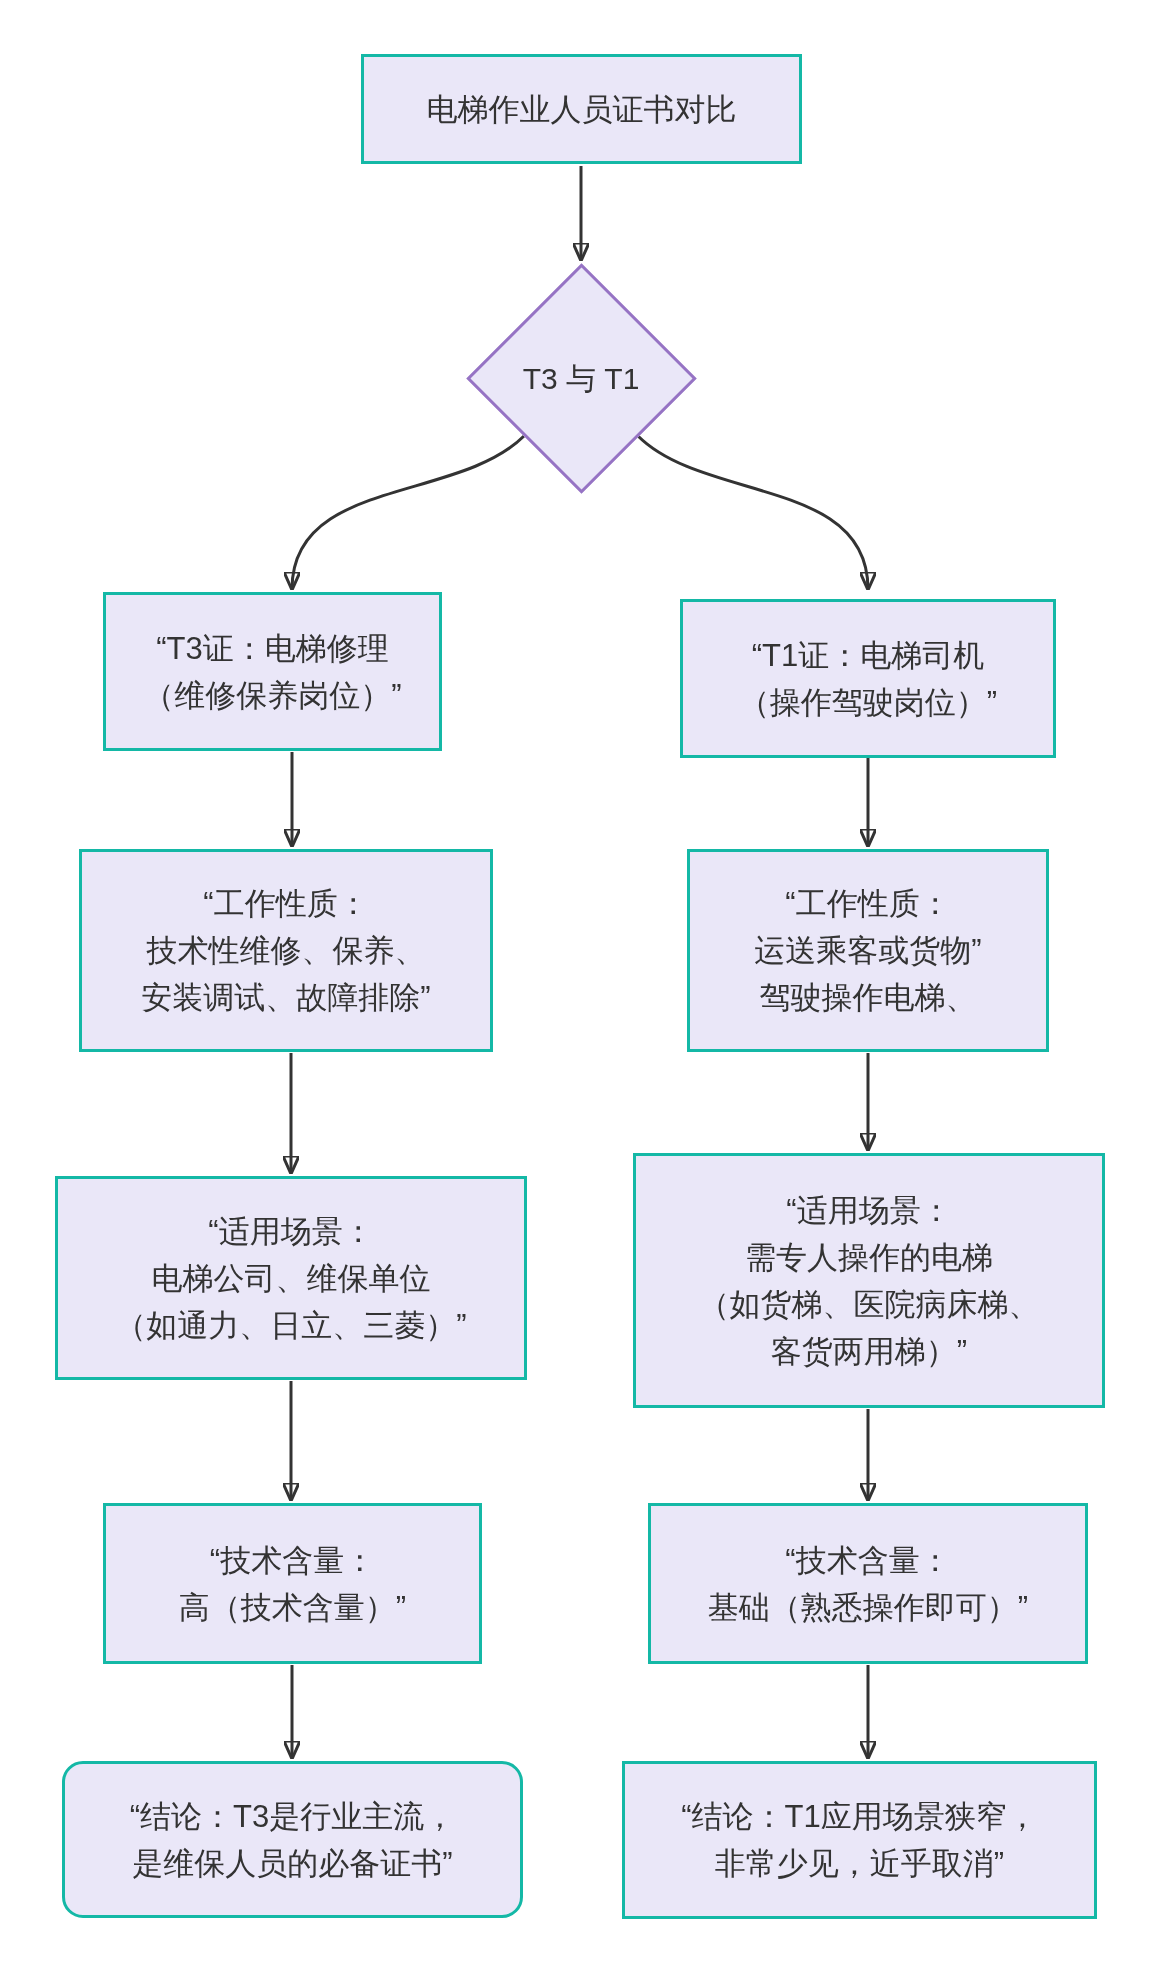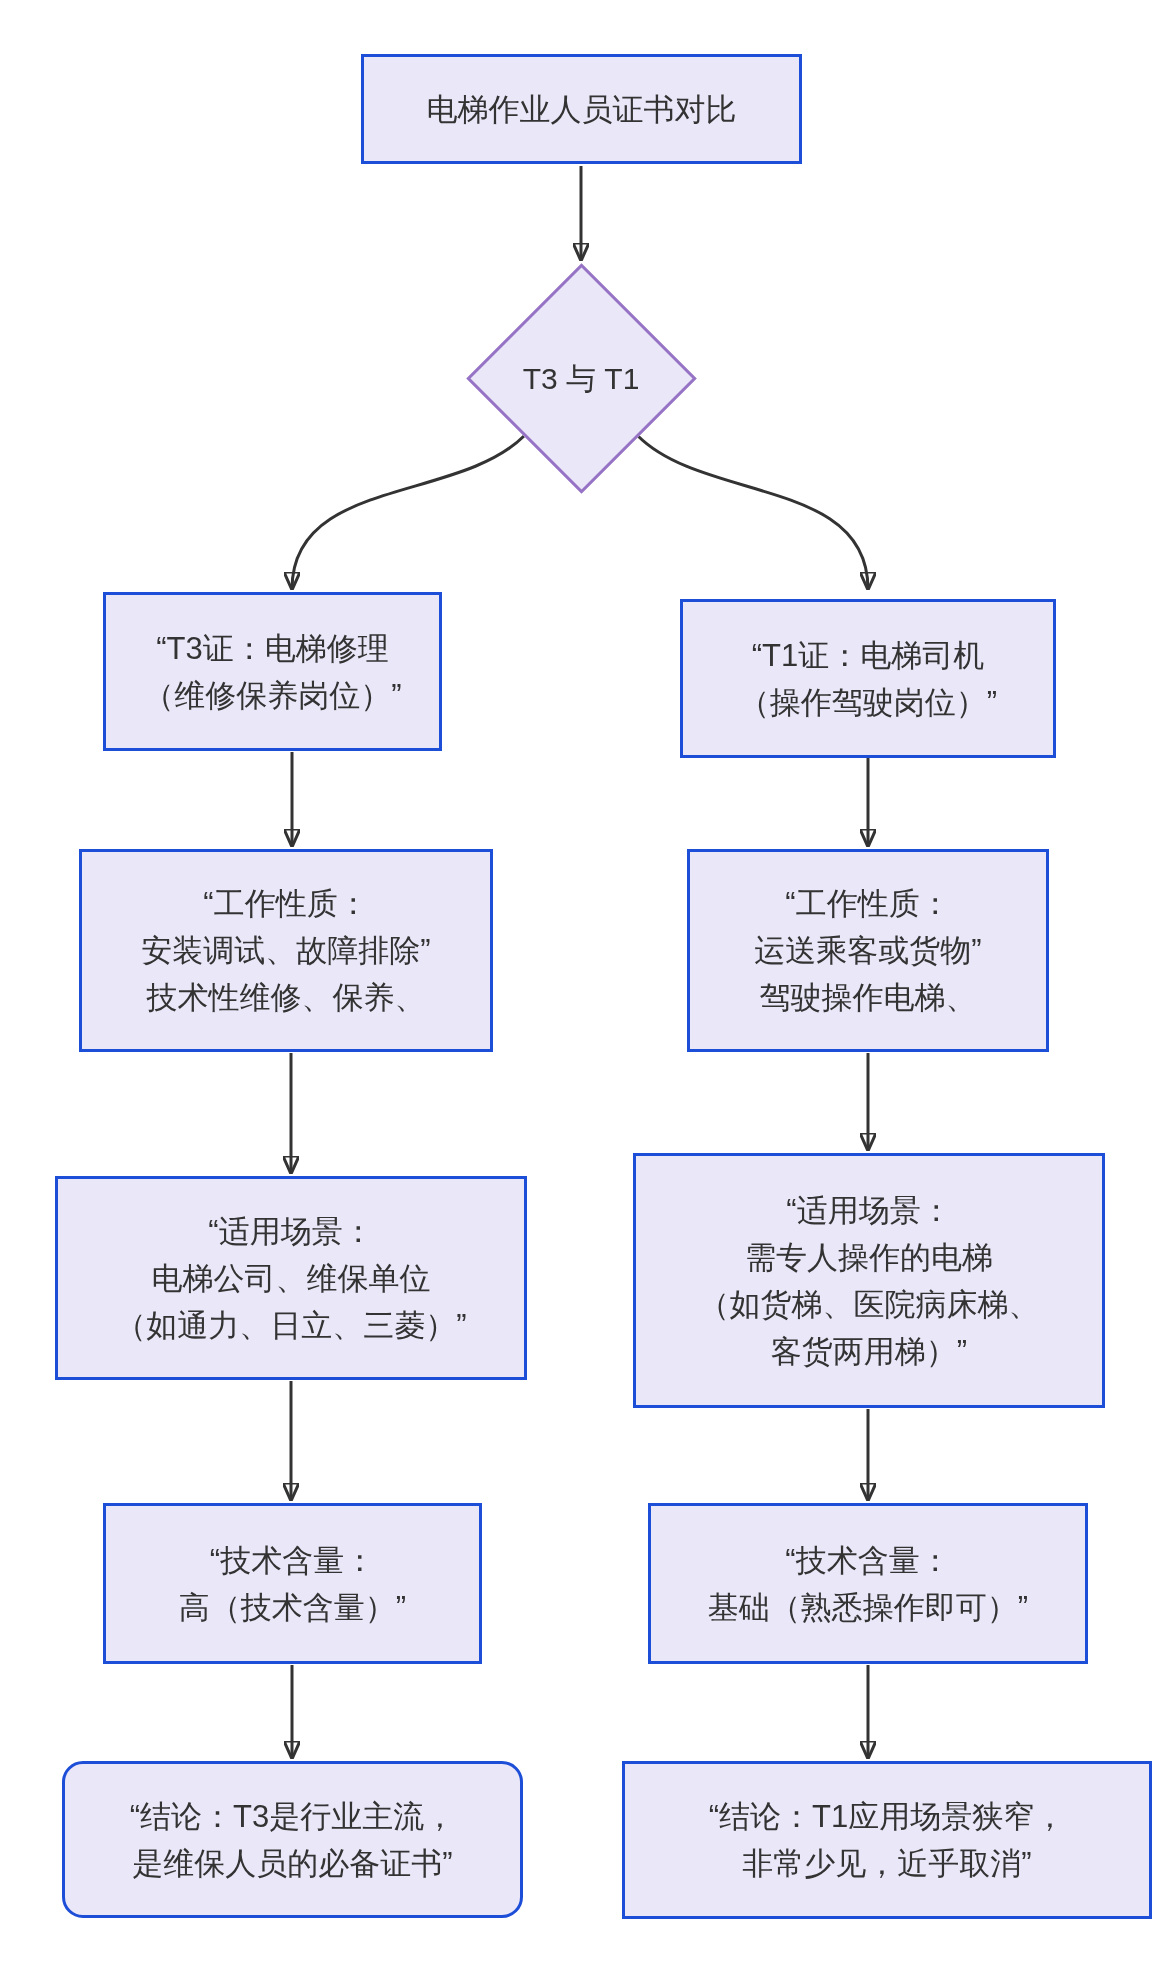--- a/index.html
+++ b/index.html
@@ -16,42 +16,42 @@
     position: absolute;
     left: 0; top: 0;
     width: 1170px; height: 1974px;
     pointer-events: none;
   }
   .edges-layer path { stroke:#333333; stroke-width:3; fill:none; }
   .node {
     position: absolute;
     box-sizing: border-box;
     background: #eae7f8;
-    border: 3px solid #1d4ed8;
+    border: 3px solid #14b8a6;
     display: flex;
     flex-direction: column;
     justify-content: center;
     align-items: center;
     text-align: center;
     font-size: 31px;
     line-height: 47px;
   }
   .node .line { display: block; white-space: nowrap; }
   
   #node-root           { left:361px; top:54px;   width:441px; height:110px; }
   #node-t3-cert        { left:103px; top:592px;  width:339px; height:159px; }
   #node-t1-cert        { left:680px; top:592px;  width:376px; height:159px;margin-top:7px; }
   #node-t3-nature      { left:79px;  top:849px;  width:414px; height:203px; }
   #node-t1-nature      { left:687px; top:849px;  width:362px; height:203px; }
   #node-t3-scene       { left:55px;  top:1176px; width:472px; height:204px; }
   #node-t1-scene       { left:633px; top:1153px; width:472px; height:255px; }
   #node-t3-skill       { left:103px; top:1503px; width:379px; height:161px; }
   #node-t1-skill       { left:648px; top:1503px; width:440px; height:161px; }
   #node-t3-conclusion  { left:62px;  top:1761px; width:461px; height:157px;border-radius:21px; }
-  #node-t1-conclusion  { left:622px; top:1761px; width:530px; height:158px; }
+  #node-t1-conclusion  { left:622px; top:1761px; width:475px; height:158px; }
   
   .diamond-shape {
     position: absolute;
     left: 500px; top: 297px;
     width: 163px; height: 163px;
     box-sizing: border-box;
     background: #eae7f8;
     border: 3px solid #9673c4;
     transform: rotate(45deg);
   }
@@ -101,22 +101,22 @@
       <span class="line">“T3证：电梯修理</span>
       <span class="line">（维修保养岗位）”</span>
     </div>
   <div class="node" id="node-t1-cert">
       <span class="line">“T1证：电梯司机</span>
       <span class="line">（操作驾驶岗位）”</span>
     </div>
 
   <div class="node" id="node-t3-nature">
       <span class="line">“工作性质：</span>
+      <span class="line">技术性维修、保养、</span>
       <span class="line">安装调试、故障排除”</span>
-      <span class="line">技术性维修、保养、</span>
     </div>
   <div class="node" id="node-t1-nature">
       <span class="line">“工作性质：</span>
       <span class="line">运送乘客或货物”</span>
       <span class="line">驾驶操作电梯、</span>
     </div>
 
   <div class="node" id="node-t3-scene">
       <span class="line">“适用场景：</span>
       <span class="line">电梯公司、维保单位</span>

